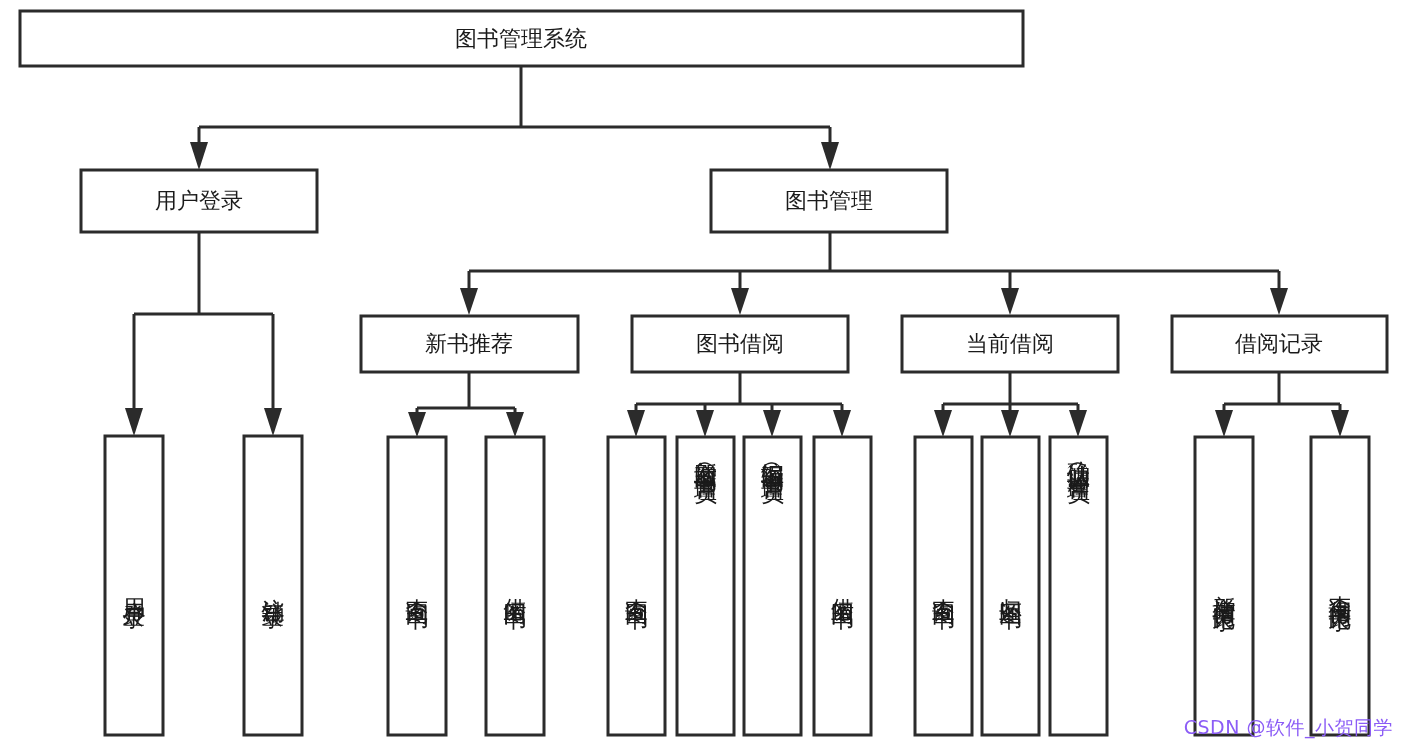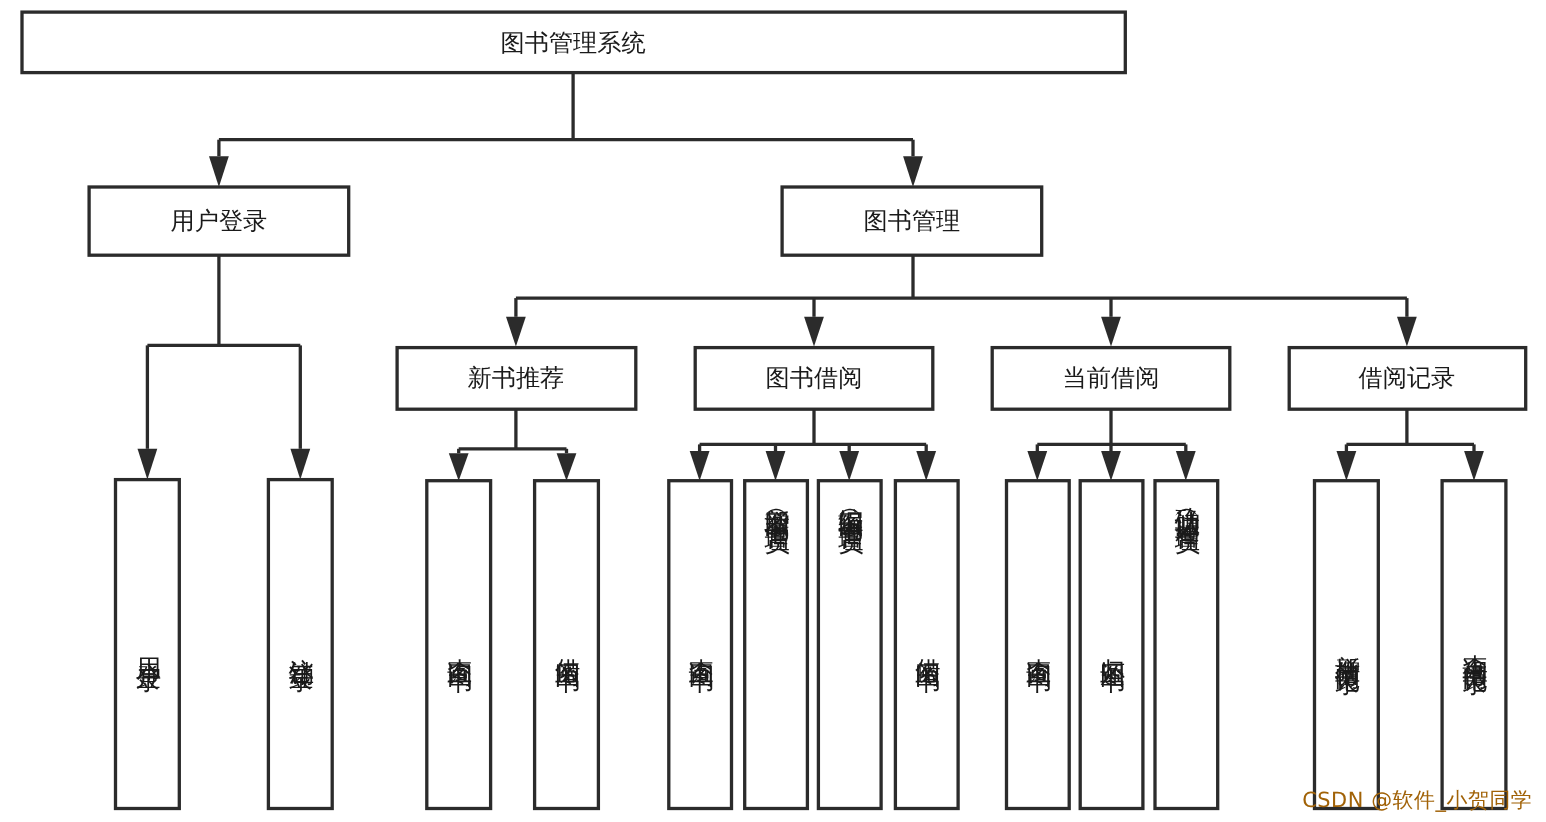--- a/index.html
+++ b/index.html
@@ -70,21 +70,21 @@
     letter-spacing: 3px;
     color: #1a1a1a;
     white-space: nowrap;
   }
   .watermark {
     position: absolute;
     right: 12px;
     bottom: 6px;
     font-family: "DejaVu Sans", "Liberation Sans", sans-serif;
     font-size: 19px;
-    color: #a16207;
+    color: #8b5cf6;
     letter-spacing: 0.5px;
     user-select: none;
     margin-left: 38px;
   }
 </style>
 </head>
 <body>
 
 <div id="diagram-root">
 

